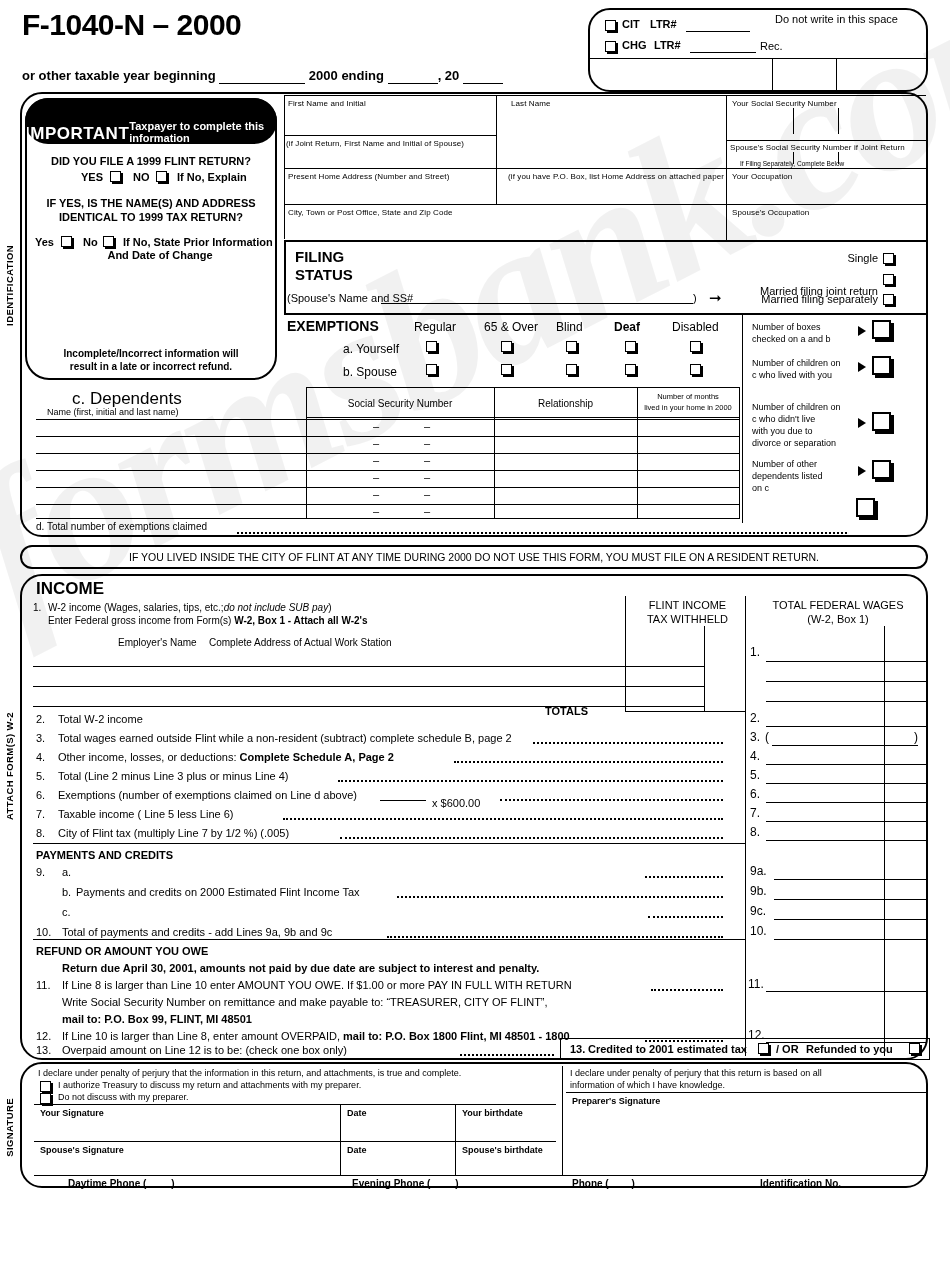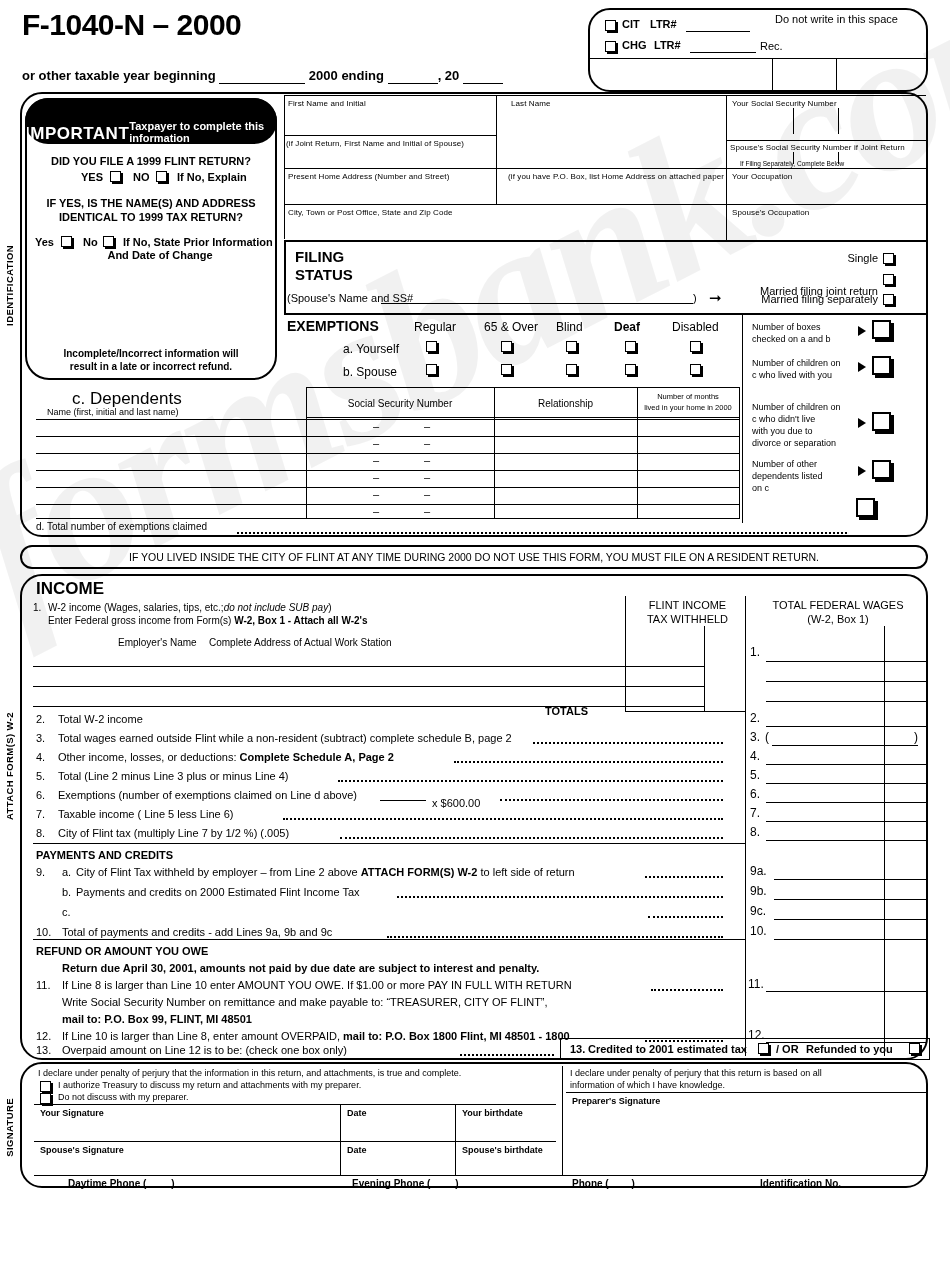--- a/index.html
+++ b/index.html
@@ -382,25 +382,20 @@
   <div class="dots" style="left:340px; top:837px; width:383px;"></div>
   <div class="abs sm12" style="left:750px; top:825px;">8.</div>
   <div class="hline" style="left:766px; top:840px; width:160px;"></div>
 
   <div class="hline" style="left:33px; top:843px; width:712px;"></div>
 
   <div class="abs b sm11" style="left:36px; top:849px;">PAYMENTS AND CREDITS</div>
 
   <div class="abs sm11" style="left:36px; top:866px;">9.</div>
   <div class="abs sm11" style="left:62px; top:866px;">a.</div>
-  <div class="abs sm11" style="left:76px; top:866px;">
-    <span>City of Flint Tax withheld by employer – from Line 2 above</span>
-    <span class="b">ATTACH FORM(S) W-2</span>
-    <span>to left side of return</span>
-  </div>
   <div class="dots" style="left:645px; top:876px; width:78px;"></div>
   <div class="abs sm12" style="left:750px; top:864px;">9a.</div>
   <div class="hline" style="left:774px; top:879px; width:152px;"></div>
 
   <div class="abs sm11" style="left:62px; top:886px;">b.</div>
   <div class="abs sm11" style="left:76px; top:886px;">Payments and credits on 2000 Estimated Flint Income Tax</div>
   <div class="dots" style="left:397px; top:896px; width:326px;"></div>
   <div class="abs sm12" style="left:750px; top:884px;">9b.</div>
   <div class="hline" style="left:774px; top:899px; width:152px;"></div>
 

